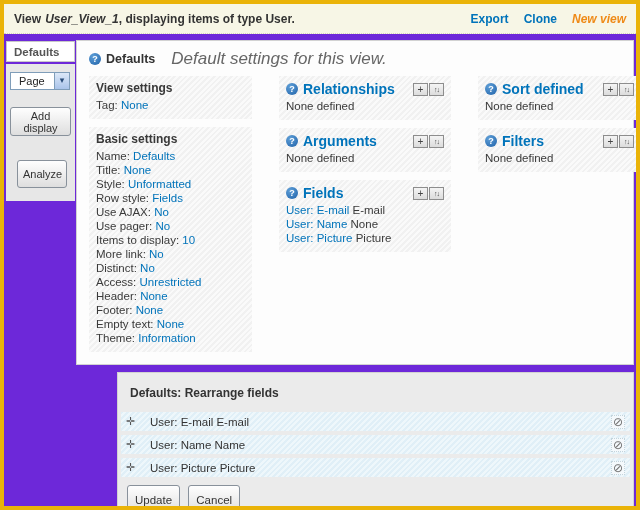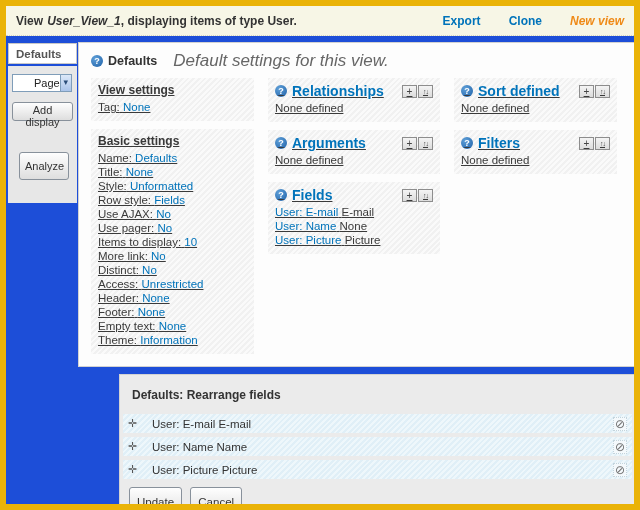--- a/index.html
+++ b/index.html
@@ -5,83 +5,83 @@
   * { margin: 0; padding: 0; box-sizing: border-box; }
   html, body { background: #fff; }
   body {
     font-family: "Liberation Sans", "DejaVu Sans", sans-serif;
     font-size: 11.5px;
     color: #3a3a3a;
   }
   .screen {
     position: relative;
     width: 640px; height: 510px;
-    background: #1d4ed8;
-    border: 6px solid #eab308;
+    background: #6d28d9;
+    border: 4px solid #eab308;
     overflow: hidden;
   }
   
   .topbar {
     position: absolute; left: 0; top: 0; right: 0; height: 30px;
     background: #f7f6e6;
     border-bottom: 1px dotted #d6d4bc;
     display: flex; align-items: center;
     padding: 0 10px;
   }
   .topbar .title { font-weight: bold; font-size: 12px; color: #333; }
   .topbar .title .vname { font-style: italic; margin-left: 4px; }
-  .topbar .actions { margin-left: auto; display: flex; gap: 28px; }
+  .topbar .actions { margin-left: auto; display: flex; gap: 15px; }
   .topbar .actions a { font-weight: bold; font-size: 12px; color: #0073ba; text-decoration: none; cursor: pointer; }
   .topbar .actions a.newview { color: #ef8a17; font-style: italic; }
   
   .sidebar { position: absolute; left: 2px; top: 37px; width: 69px; }
   .sidebar .tab {
     width: 69px; height: 21px; line-height: 20px;
     background: #fff; border: 1px solid #c8c8c8;
     font-weight: bold; color: #555; padding-left: 7px; font-size: 11.5px;
     cursor: pointer;
   }
   .sidebar .panel {
     margin-top: 2px; width: 69px; height: 137px;
     background: #e7e7e7; padding: 8px 4px 0 4px;
   }
   .fake-select {
     width: 60px; height: 18px; background: #fff;
     border: 1px solid #7f9db9;
     display: flex; align-items: center; cursor: pointer;
   }
-  .fake-select .sel-val { flex: 1; padding-left: 21px; font-size: 11px; color: #222; }
+  .fake-select .sel-val { flex: 1; padding-left: 8px; font-size: 11px; color: #222; }
   .fake-select .sel-arrow {
     width: 15px; height: 16px; text-align: center; line-height: 15px;
     background: linear-gradient(#dce8f8, #aac4ea);
     border-left: 1px solid #7f9db9; color: #2a4d79; font-size: 9px;
   }
   .btn {
     font: inherit; font-size: 11px; color: #333;
     background: linear-gradient(#fefefe, #dedede);
     border: 1px solid #88919b; border-radius: 3px;
     padding: 1px 5px; cursor: pointer; display: inline-block;
   }
-  .sidebar .btn.add { margin-top: 10px; width: 61px; height: 19px; }
+  .sidebar .btn.add { margin-top: 17px; width: 61px; height: 29px; }
   .sidebar .btn.analyze { margin-top: 24px; margin-left: 7px; width: 50px; height: 28px; }
   
   .mainwrap { position: absolute; left: 72px; top: 36px; width: 558px; }
   .mainbox { background: #fdfdfd; border: 1px solid #d2d2d2; }
   .mainhead { display: flex; align-items: center; padding: 8px 10px 5px 12px; }
   .help {
     display: inline-block; width: 12px; height: 12px; border-radius: 50%;
     background: radial-gradient(circle at 35% 30%, #5e9fd8, #1f61a8);
     color: #fff; font-size: 9px; font-weight: bold; text-align: center;
     line-height: 12px; flex: 0 0 auto; cursor: pointer;
   }
   .mh-title { font-weight: bold; font-size: 12.5px; color: #333; margin-left: 5px; }
   .mh-sub { font-style: italic; color: #666; margin-left: 16px; font-size: 17px; }
   .grid {
     display: grid; grid-template-columns: 163px 172px 163px;
-    column-gap: 14px; padding: 2px 12px 12px 12px; align-items: start; text-decoration: underline;
+    column-gap: 27px; padding: 2px 12px 12px 12px; align-items: start;
   }
   .col { display: flex; flex-direction: column; gap: 8px; }
   .box {
     background: repeating-linear-gradient(135deg, #f1f1f1 0px, #f1f1f1 2px, #fafafa 2px, #fafafa 4px);
     padding: 5px 7px 7px 7px;
   }
   .box-title { font-weight: bold; color: #393939; font-size: 12px; line-height: 15px; margin-bottom: 2px; }
   .line { line-height: 14px; color: #3a3a3a; }
   .lnk { color: #0073ba; text-decoration: none; cursor: pointer; }
   .panel-head { display: flex; align-items: center; margin-bottom: 2px; }

